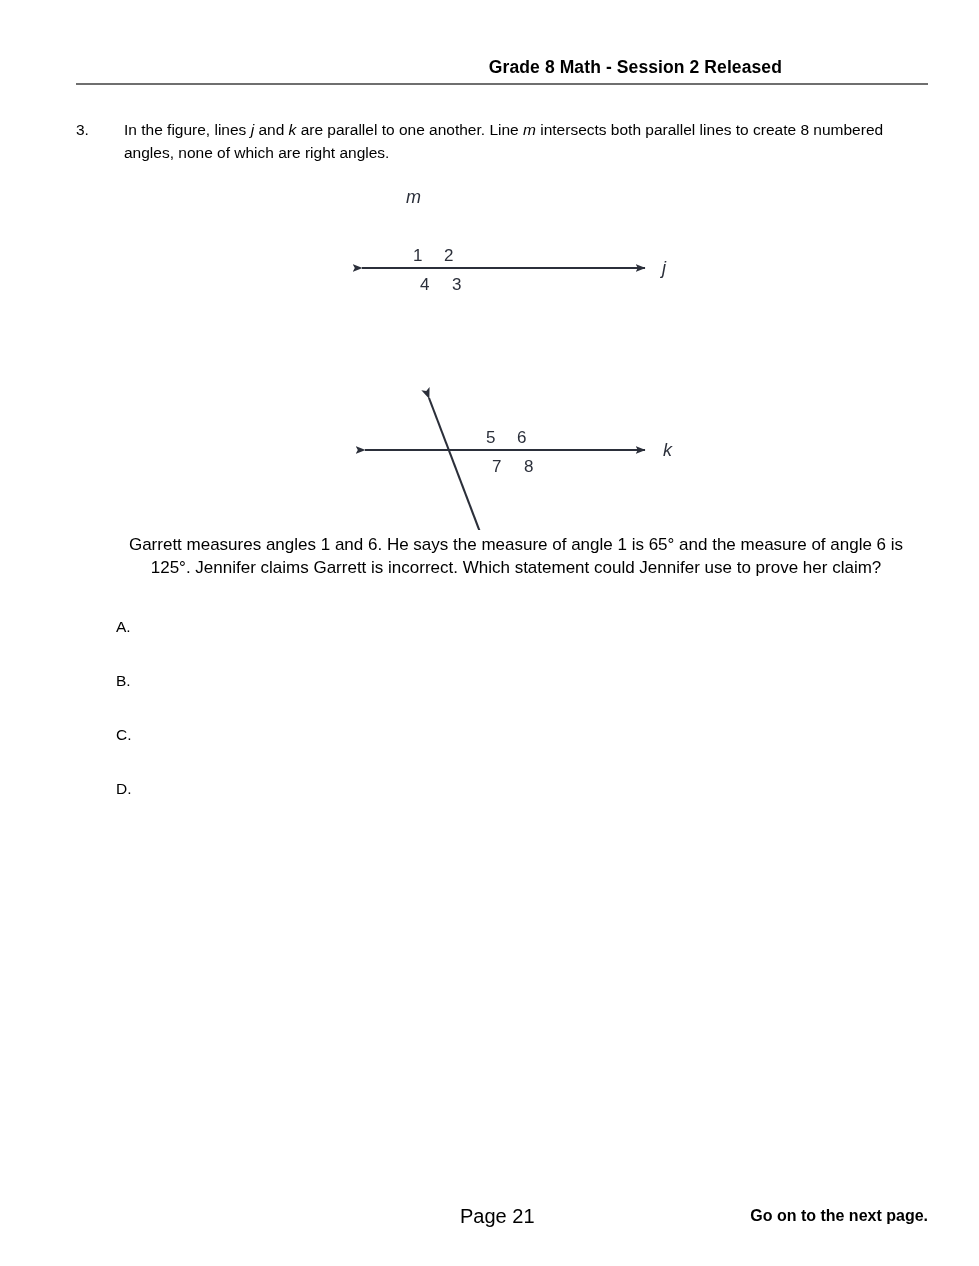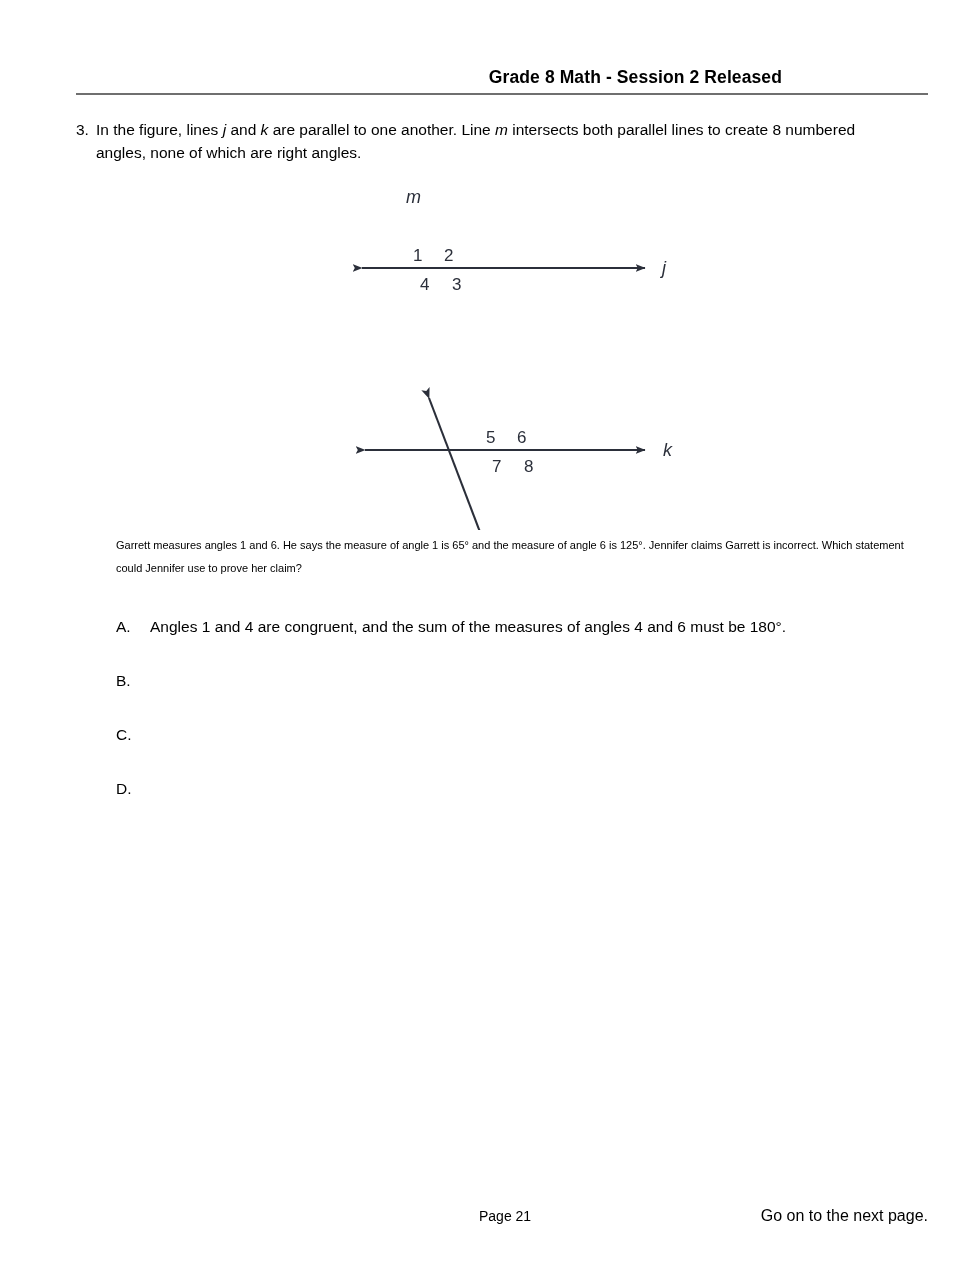--- a/index.html
+++ b/index.html
@@ -13,21 +13,21 @@
     position: relative;
     font-family: "Liberation Sans", sans-serif;
     color: #000000;
     overflow: hidden;
   }
 
   
   #page-header {
     position: absolute;
     left: 0;
-    top: 12px;
+    top: 2px;
     width: 833px;
     height: 90px;
   }
   #header-title {
     position: absolute;
     right: 51px;
     top: 57px;
     font-size: 17.5px;
     font-weight: bold;
     letter-spacing: 0.1px;
@@ -52,21 +52,21 @@
   }
   #question-number {
     position: absolute;
     left: 0;
     top: 0;
     width: 36px;
     font-size: 15.5px;
     line-height: 22.5px;
   }
   #question-stem {
-    margin-left: 20px;
+    margin-left: 48px;
     font-size: 15.5px;
     line-height: 22.5px;
     width: 800px;
   }
   .ital { font-style: italic; }
 
   
   #figure {
     position: absolute;
     left: 0;
@@ -75,22 +75,23 @@
     height: 360px;
   }
   #figure svg { display: block; }
 
   
   #prompt-paragraph {
     position: absolute;
     left: 116px;
     top: 534px;
     width: 800px;
-    font-size: 11px;
+    font-size: 17px;
     line-height: 22.8px;
+    text-align: center;
   }
 
   
   #choices {
     position: absolute;
     left: 116px;
     top: 616px;
     width: 820px;
   }
   .choice {
@@ -118,31 +119,30 @@
     position: absolute;
     left: 0;
     top: 1206px;
     width: 979px;
     height: 30px;
   }
   #footer-page-number {
     position: absolute;
     left: 460px;
     top: 0;
-    font-size: 14px;
+    font-size: 20px;
     line-height: 20px;
     white-space: nowrap;
-    margin-left: 19px;
   }
   #footer-next-page {
     position: absolute;
     right: 51px;
     top: 0;
     font-size: 16px;
-    font-weight: normal;
+    font-weight: bold;
     line-height: 20px;
     white-space: nowrap;
     text-align: center;
   }
 </style>
 </head>
 <body>
 
 <div id="page-header">
   <div id="header-title">Grade 8 Math - Session 2 Released</div>
@@ -191,21 +191,20 @@
     <text x="492" y="302" font-family="Liberation Sans, sans-serif" font-size="17" fill="#2b2f3a">7</text>
     <text x="524" y="302" font-family="Liberation Sans, sans-serif" font-size="17" fill="#2b2f3a">8</text>
   </svg>
 </div>
 
 <div id="prompt-paragraph">Garrett measures angles 1 and 6. He says the measure of angle 1 is 65° and the measure of angle 6 is 125°. Jennifer claims Garrett is incorrect. Which statement could Jennifer use to prove her claim?</div>
 
 <div id="choices">
   <div class="choice">
     <span class="choice-letter">A.</span>
-    <span class="choice-text">Angles 1 and 4 are congruent, and the sum of the measures of angles 4 and 6 must be 180°.</span>
   </div>
   <div class="choice">
     <span class="choice-letter">B.</span>
   </div>
   <div class="choice">
     <span class="choice-letter">C.</span>
   </div>
   <div class="choice">
     <span class="choice-letter">D.</span>
   </div>

